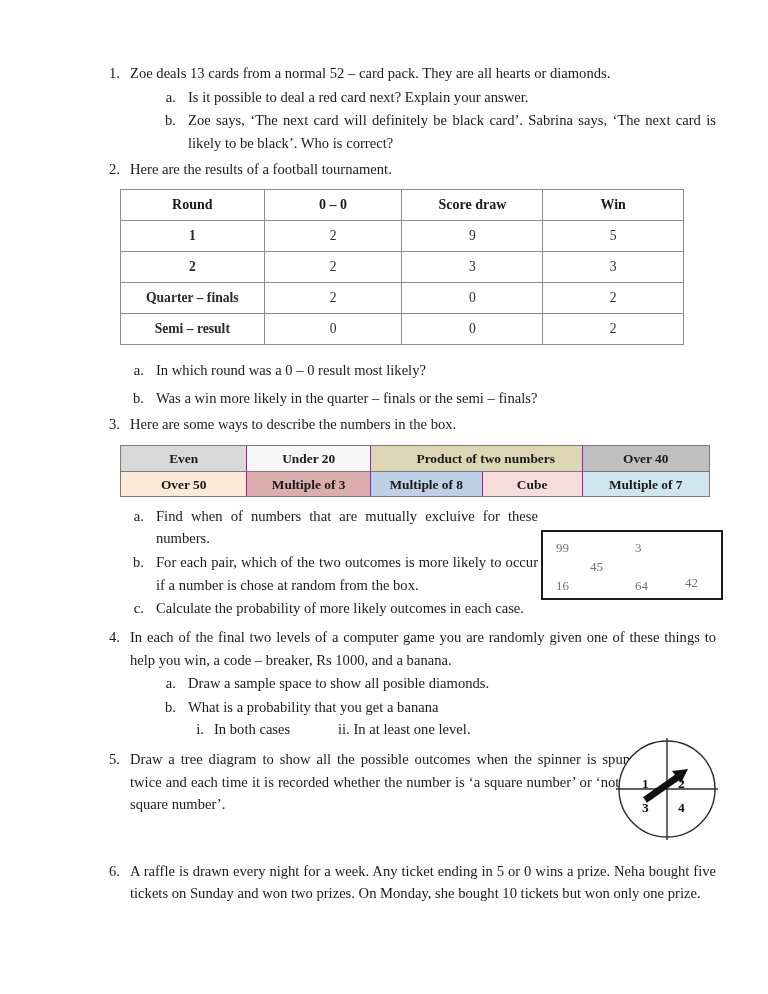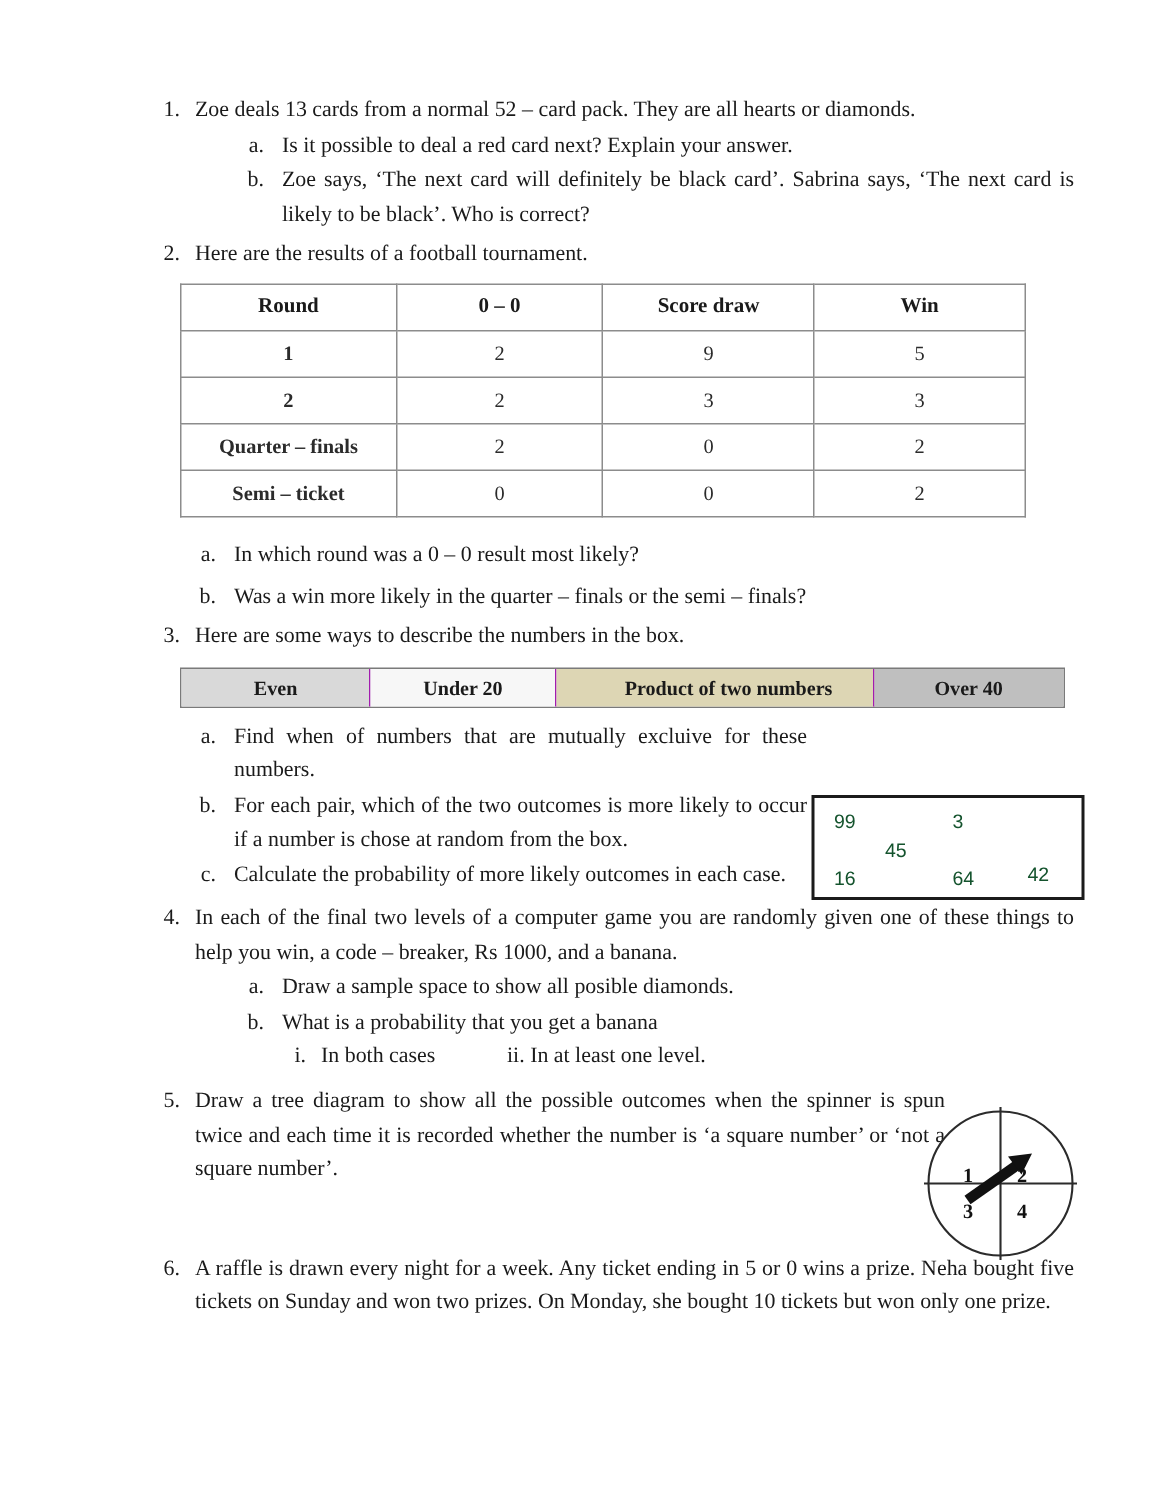--- a/index.html
+++ b/index.html
@@ -155,23 +155,23 @@
 
   
   .num-box {
     position: absolute;
     left: 541px;
     top: 530px;
     width: 178px;
     height: 66px;
     border: 2.5px solid #1b1b1b;
     background: #fff;
-    font-family: Liberation Sans, sans-serif;
+    font-family: Liberation Serif, serif;
     font-size: 13px;
-    color: #14532d;
+    color: #737373;
   }
   .num-box span {
     position: absolute;
   }
 
   
   .spinner {
     position: absolute;
     left: 616px;
     top: 738px;
@@ -247,21 +247,21 @@
             <td>3</td>
             <td>3</td>
           </tr>
           <tr>
             <td>Quarter – finals</td>
             <td>2</td>
             <td>0</td>
             <td>2</td>
           </tr>
           <tr>
-            <td>Semi – ticket</td>
+            <td>Semi – result</td>
             <td>0</td>
             <td>0</td>
             <td>2</td>
           </tr>
         </tbody>
       </table>
     </div>
 
     <div class="indent-a" style="margin-top:14px;">
       <div class="sub-block">
@@ -278,20 +278,27 @@
       <div class="q-num">3.</div>
       <div class="q-text">Here are some ways to describe the numbers in the box.</div>
     </div>
 
     <div class="grid-wrap">
       <div class="grid-row">
         <div class="gcell" style="background: rgb(217, 217, 217); width: 21.5%; flex: 0 0 21.5%;">Even</div>
         <div class="gcell" style="background: rgb(247, 247, 247); width: 21%; flex: 0 0 21%;">Under 20</div>
         <div class="gcell" style="background: rgb(221, 214, 180); width: 36%; flex: 0 0 36%; padding-left: 19px;">Product of two numbers</div>
         <div class="gcell" style="background: rgb(191, 191, 191); width: 21.5%; flex: 0 0 21.5%;">Over 40</div>
+      </div>
+      <div class="grid-row">
+        <div class="gcell" style="background: rgb(252, 233, 214); width: 21.5%; flex: 0 0 21.5%;">Over 50</div>
+        <div class="gcell" style="background: rgb(221, 172, 174); width: 21%; flex: 0 0 21%;">Multiple of 3</div>
+        <div class="gcell" style="background: rgb(190, 208, 229); width: 19%; flex: 0 0 19%;">Multiple of 8</div>
+        <div class="gcell" style="background: rgb(247, 220, 220); width: 17%; flex: 0 0 17%;">Cube</div>
+        <div class="gcell" style="background: rgb(207, 230, 238); width: 21.5%; flex: 0 0 21.5%;">Multiple of 7</div>
       </div>
     </div>
 
     <div class="block-q3-body" style="width:412px; margin-top:8px;">
       <div class="sub-block">
         <div class="sub-lbl">a.</div>
         <div class="sub-text">Find when of numbers that are mutually excluive for these numbers.</div>
       </div>
       <div class="sub-block">
         <div class="sub-lbl">b.</div>

